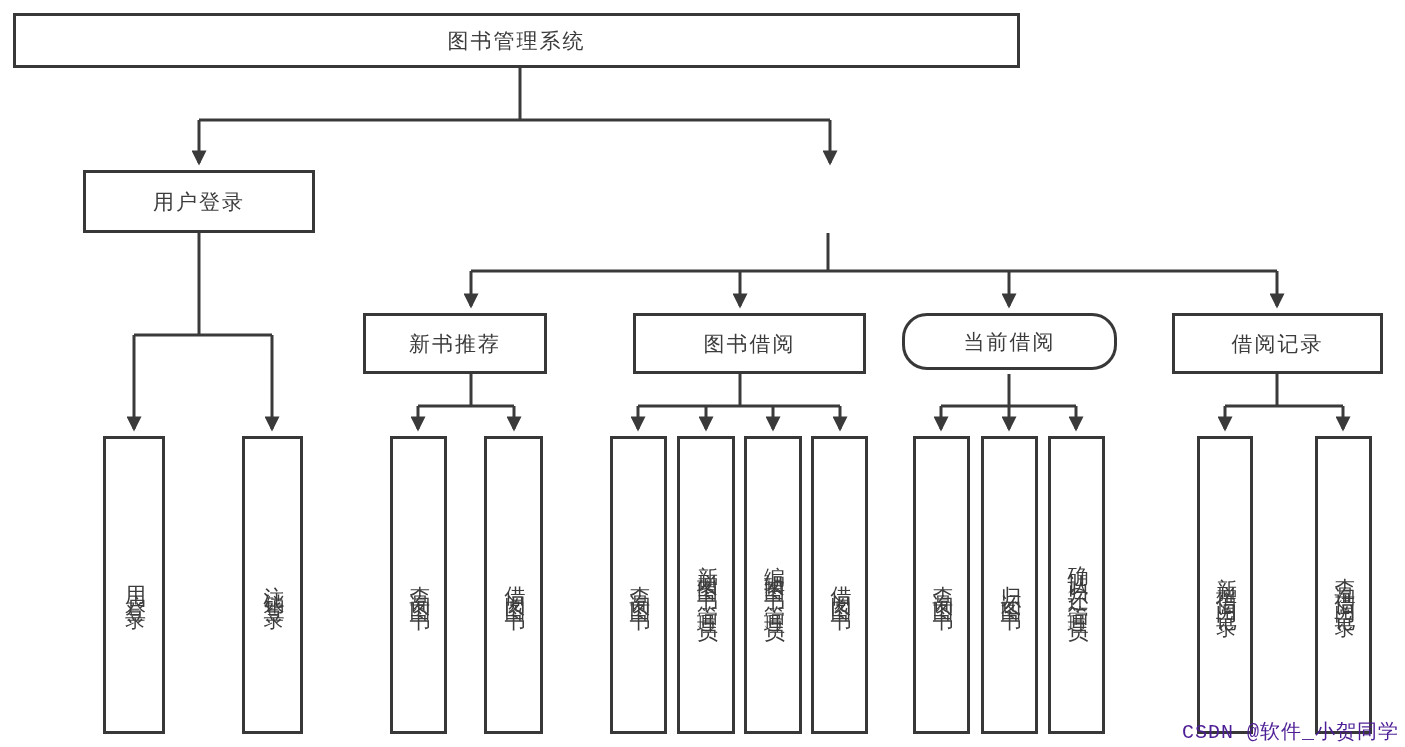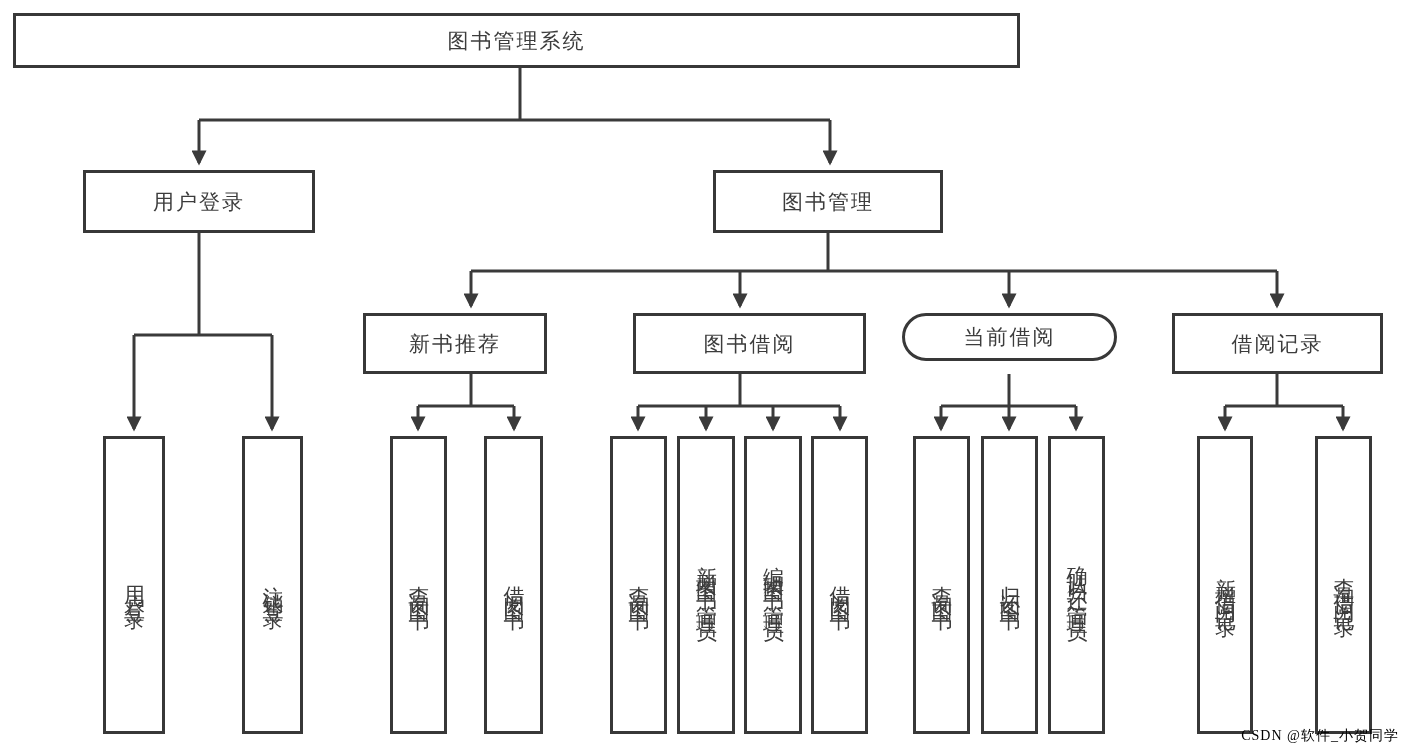--- a/index.html
+++ b/index.html
@@ -1,20 +1,20 @@
 <!DOCTYPE html>
 <html><head>
 <meta charset="utf-8">
 <style>
   html,body{margin:0;padding:0;background:#ffffff;}
   .stage{
     position:relative;
     width:1405px;height:747px;
     background:#ffffff;
-    font-family:Liberation Serif, serif;
+    font-family:Liberation Mono, monospace;
     overflow:hidden;
   }
   .wires{position:absolute;left:0;top:0;width:1405px;height:747px;}
   .node{
     position:absolute;
     box-sizing:border-box;
     border:3px solid #383838;
     background:#ffffff;
     display:flex;
     align-items:center;
@@ -36,41 +36,41 @@
     letter-spacing:8px;
     line-height:1;
     white-space:nowrap;
   }
   
   .n-root{left:13px;top:13px;width:1007px;height:55px;}
   .n-user-login{left:83px;top:170px;width:232px;height:63px;}
   .n-book-mgmt{left:713px;top:170px;width:230px;height:63px;}
   .n-new-book{left:363px;top:313px;width:184px;height:61px;}
   .n-book-borrow{left:633px;top:313px;width:233px;height:61px;}
-  .n-current-borrow{left:902px;top:313px;width:215px;height:48px;border-radius:25px;}
+  .n-current-borrow{left:902px;top:313px;width:215px;height:57px;border-radius:25px;}
   .n-borrow-record{left:1172px;top:313px;width:211px;height:61px;}
   
   .l-ul0{left:103px;width:62px;}
   .l-ul1{left:242px;width:61px;}
   .l-nb0{left:390px;width:57px;}
   .l-nb1{left:484px;width:59px;}
   .l-bb0{left:610px;width:57px;}
   .l-bb1{left:677px;width:58px;}
   .l-bb2{left:744px;width:58px;}
   .l-bb3{left:811px;width:57px;}
   .l-cb0{left:913px;width:57px;}
   .l-cb1{left:981px;width:57px;}
   .l-cb2{left:1048px;width:57px;}
   .l-br0{left:1197px;width:56px;}
   .l-br1{left:1315px;width:57px;}
   .watermark{
     position:absolute;
     right:6px;bottom:2px;
-    font-size:14px;
-    color:#000000;
+    font-size:20px;
+    color:#4c1d95;
     letter-spacing:1px;
     pointer-events:none;
   }
 </style>
 </head>
 <body>
 
 <div class="stage">
 
   <svg class="wires" width="1405" height="747" viewBox="0 0 1405 747" fill="none" xmlns="http://www.w3.org/2000/svg">
@@ -123,23 +123,20 @@
     </g>
   </svg>
 
   <div class="node hnode n-root">
     <span>图书管理系统</span>
   </div>
 
   <div class="node hnode n-user-login">
     <span>用户登录</span>
   </div>
-  <div class="node hnode n-book-mgmt">
-    <span>图书管理</span>
-  </div>
 
   <div class="node hnode n-new-book">
     <span>新书推荐</span>
   </div>
   <div class="node hnode n-book-borrow">
     <span>图书借阅</span>
   </div>
   <div class="node hnode n-current-borrow">
     <span>当前借阅</span>
   </div>

